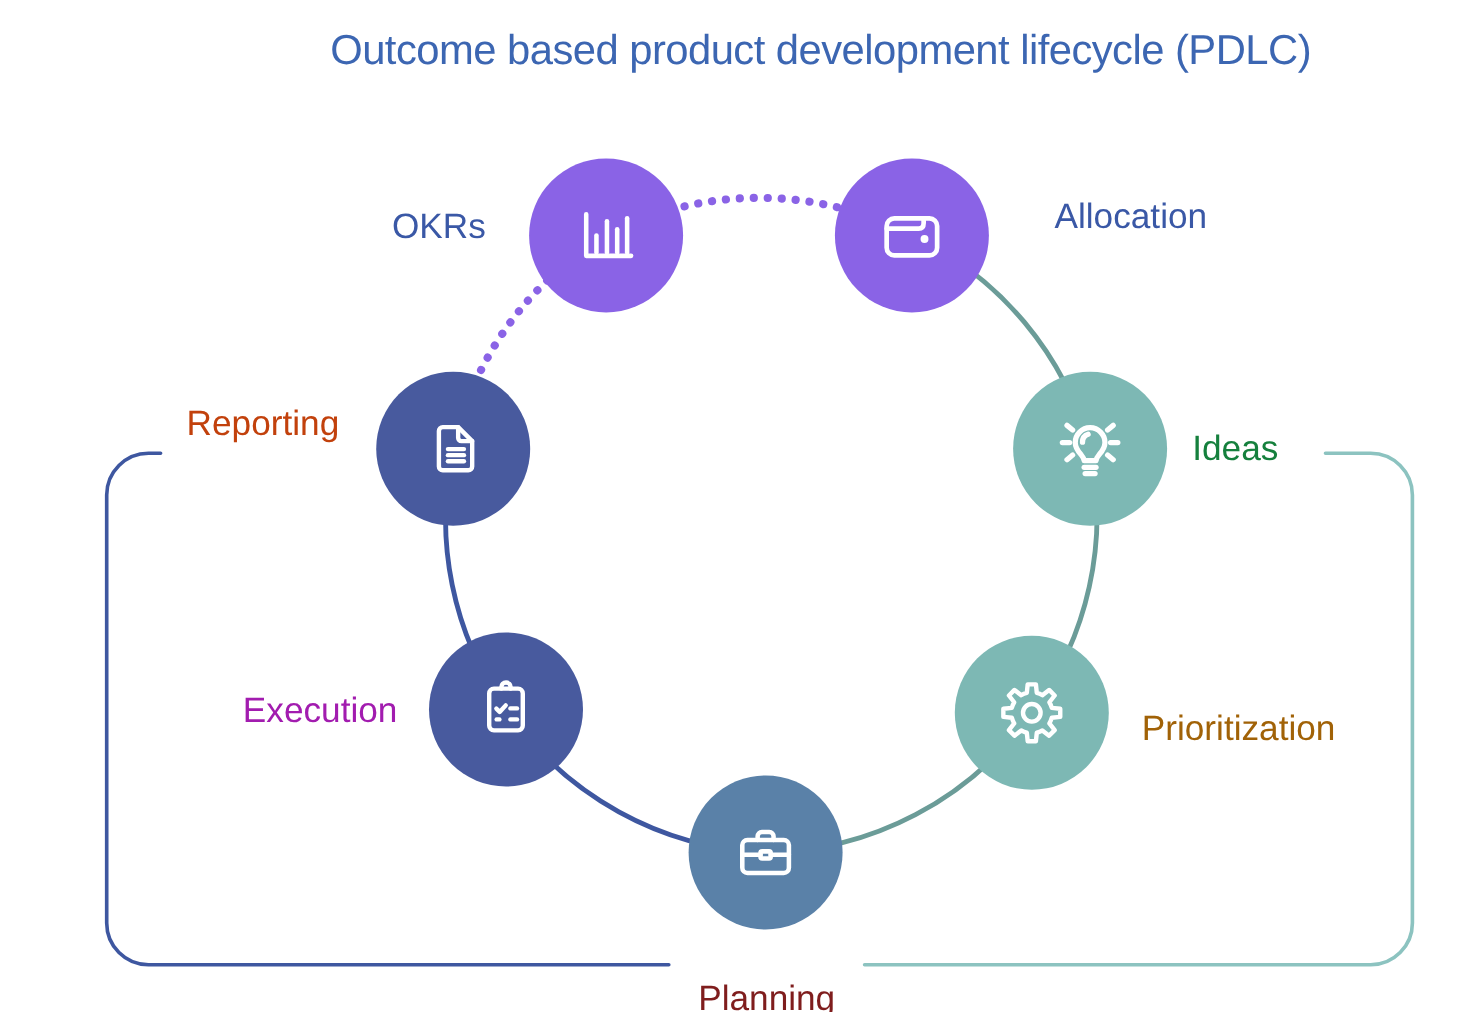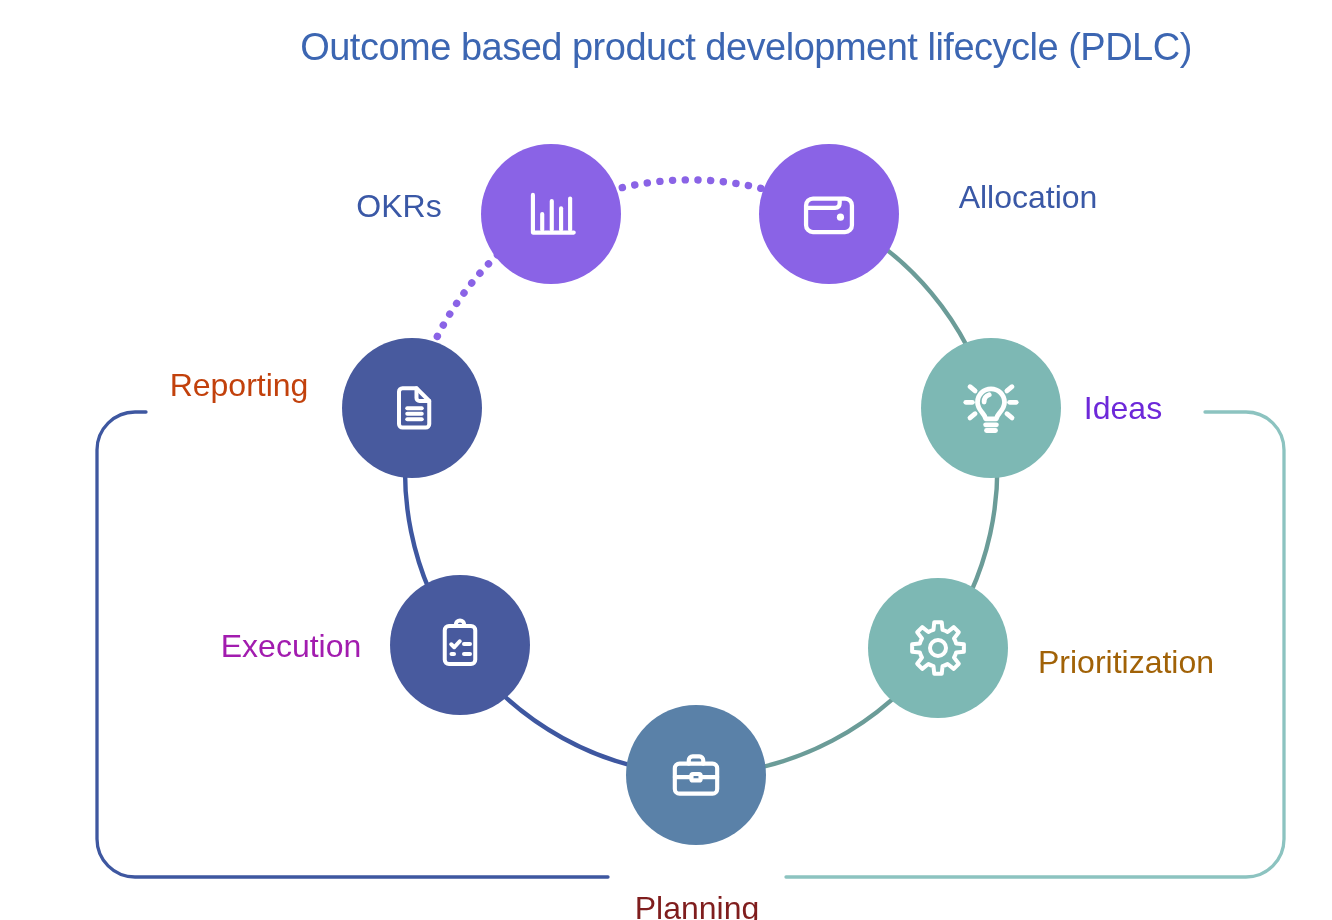--- a/index.html
+++ b/index.html
@@ -92,21 +92,21 @@
         <path d="M10.2 17.6 h3.6"></path>
           <path d="M10.5 19.5 h3"></path>
         <path d="M3.6 10.1 h2.2"></path>
           <path d="M18.2 10.1 h2.2"></path>
         <path d="M5 4.9 l1.7 1.4"></path>
           <path d="M19 4.9 l-1.7 1.4"></path>
         <path d="M5 15.3 l1.7 -1.4"></path>
           <path d="M19 15.3 l-1.7 -1.4"></path>
       </svg>
     </div>
-    <div class="label" style="left: 1123px; top: 408px; color: #6d28d9;">Ideas</div>
+    <div class="label" style="left: 1123px; top: 408px; color: #15803d;">Ideas</div>
   </div>
 
   <div>
     <div class="circle" style="left: 868px; top: 578px; height: 140px; width: 140px; background: rgb(125, 184, 180);">
       <svg width="64" height="64" viewBox="0 0 24 24" style="stroke-width:1.5">
         <path d="M18.8 10.3 L21.7 10.6 L21.7 13.4 L18.8 13.7 A7 7 0 0 1 18 15.6 L19.8 17.9 L17.9 19.8 L15.6 18 A7 7 0 0 1 13.7 18.8 L13.4 21.7 L10.6 21.7 L10.3 18.8 A7 7 0 0 1 8.4 18 L6.1 19.8 L4.2 17.9 L6 15.6 A7 7 0 0 1 5.2 13.7 L2.3 13.4 L2.3 10.6 L5.2 10.3 A7 7 0 0 1 6 8.4 L4.2 6.1 L6.1 4.2 L8.4 6 A7 7 0 0 1 10.3 5.2 L10.6 2.3 L13.4 2.3 L13.7 5.2 A7 7 0 0 1 15.6 6 L17.9 4.2 L19.8 6.1 L18 8.4 A7 7 0 0 1 18.8 10.3 Z"></path>
         <circle cx="12" cy="12" r="3"></circle>
       </svg>
     </div>
     <div class="label" style="left: 1126px; top: 662px; color: #a16207;">Prioritization</div>

